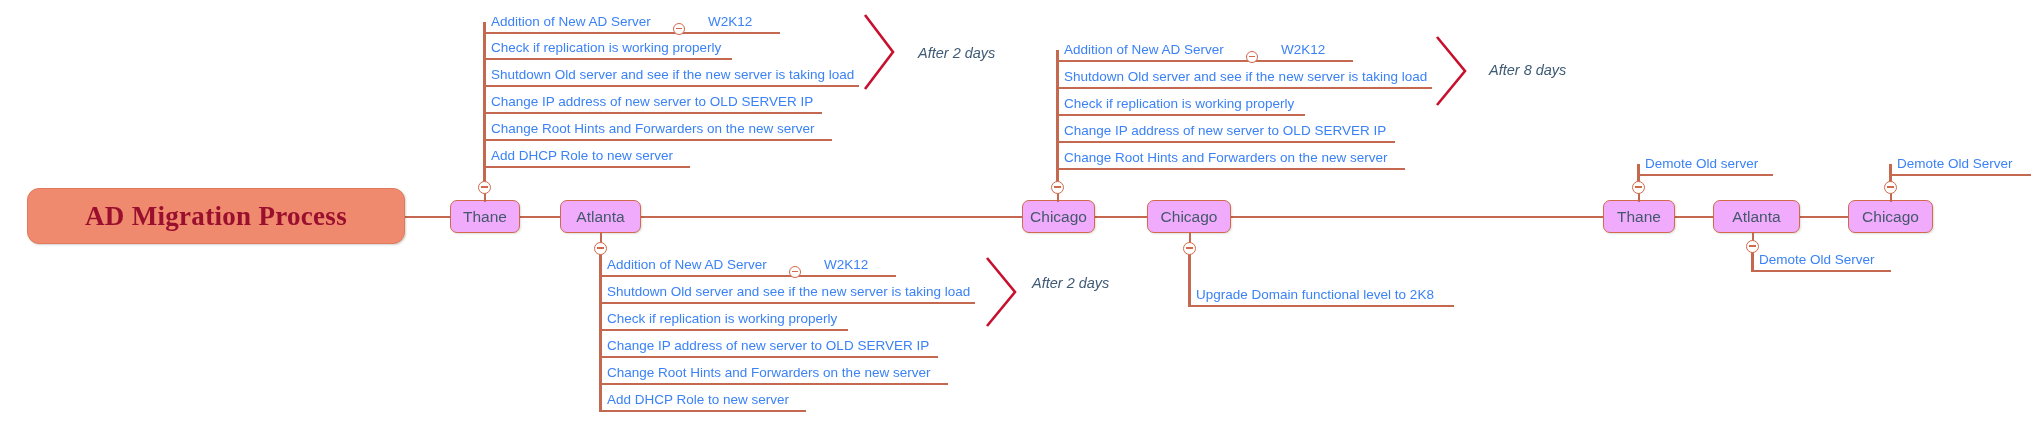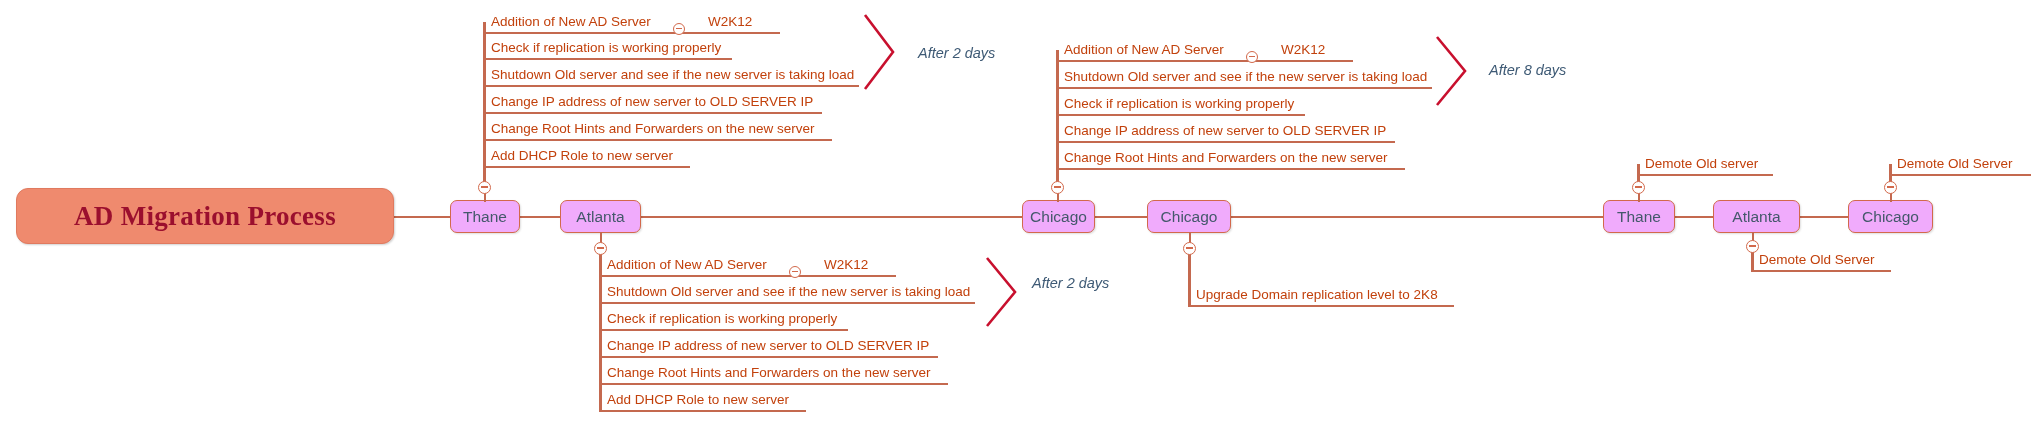--- a/index.html
+++ b/index.html
@@ -20,20 +20,21 @@
   .root-node{
     position:absolute;
     display:flex;
     align-items:center;
     justify-content:center;
     background:#ef8a6e;
     border:1px solid #e07a5f;
     border-radius:12px;
     box-sizing:border-box;
     box-shadow:1px 1px 2px rgba(0,0,0,0.18);
+    margin-left:11px;
   }
   .root-node .root-label{
     font-family:"Liberation Serif", serif;
     font-weight:bold;
     font-size:27px;
     color:#9b0f2e;
     letter-spacing:.3px;
     white-space:nowrap;
   }
 
@@ -91,21 +92,21 @@
   }
 
   
   .leaf{
     position:absolute;
     white-space:nowrap;
     box-sizing:border-box;
     border-bottom:2.2px solid #c4694f;
     padding:0 6px 2px 8px;
     font-size:13.5px;
-    color:#c2410c;
+    color:#3b82f6;
     line-height:19px;
     height:22px;
   }
 
   .inline-collapse{
     display:inline-block;
     position:relative;
     width:12px;height:12px;
     border:1.3px solid #d2694b;
     border-radius:50%;
@@ -272,21 +273,21 @@
   </div>
 
   <div class="city-node" style="left:1147px; top:200px; width:84px; height:33px;">
     <span class="city-label">Chicago</span>
   </div>
   <div class="vline" style="left:1189px; top:232px; height:14px;"></div>
   <div class="collapse-btn" style="left:1183px; top:242px;"></div>
   <div class="spine" style="left:1188px; top:252px; height:55px;"></div>
 
   <div class="leaf" style="left:1188px; top:285px; width:266px;">
-    <span>Upgrade Domain replication level to 2K8</span>
+    <span>Upgrade Domain functional level to 2K8</span>
   </div>
 
   <div class="city-node" style="left:1603px; top:200px; width:72px; height:33px;">
     <span class="city-label">Thane</span>
   </div>
   <div class="vline" style="left:1638px; top:188px; height:14px;"></div>
   <div class="collapse-btn" style="left:1632px; top:181px;"></div>
   <div class="spine" style="left:1637px; top:164px; height:20px;"></div>
 
   <div class="leaf" style="left:1637px; top:154px; width:136px;">

